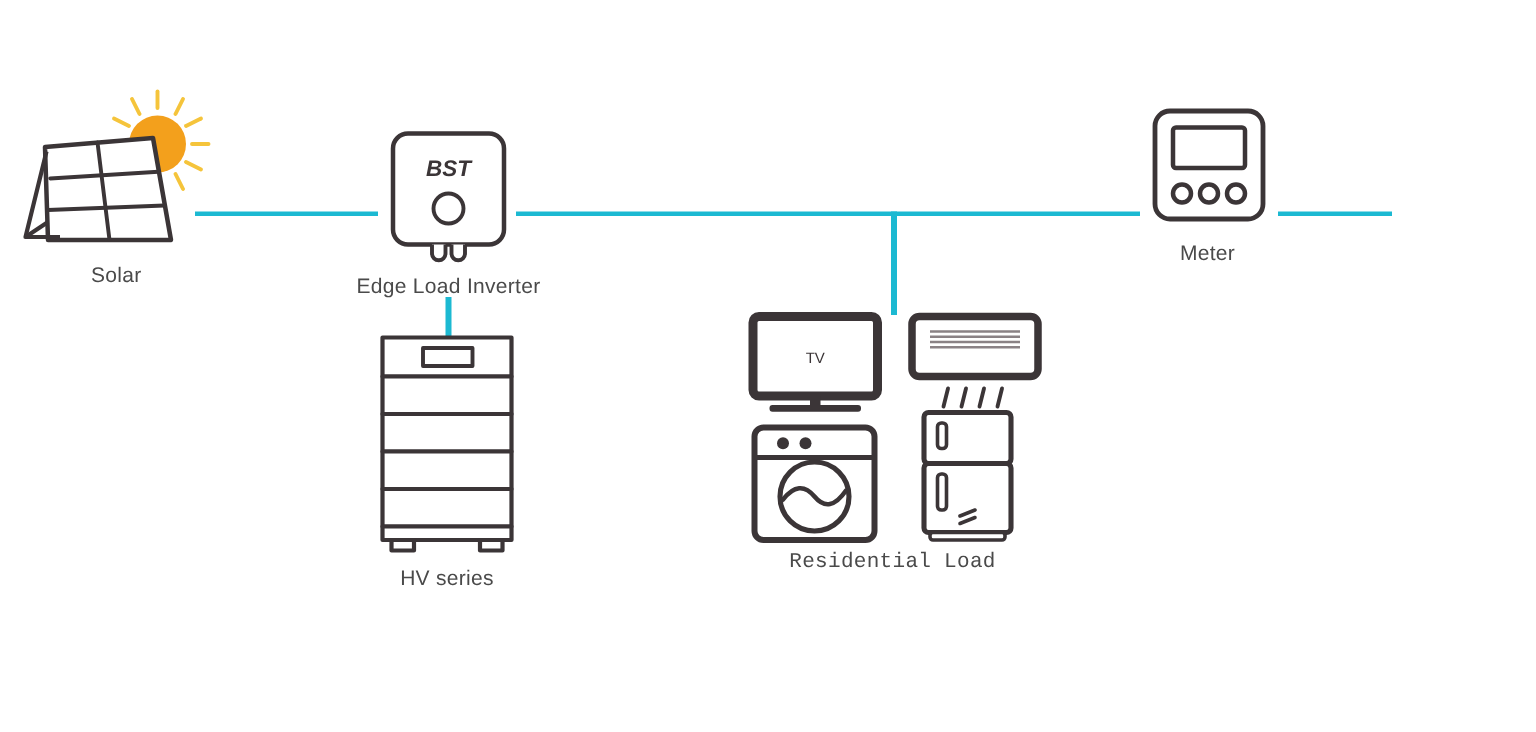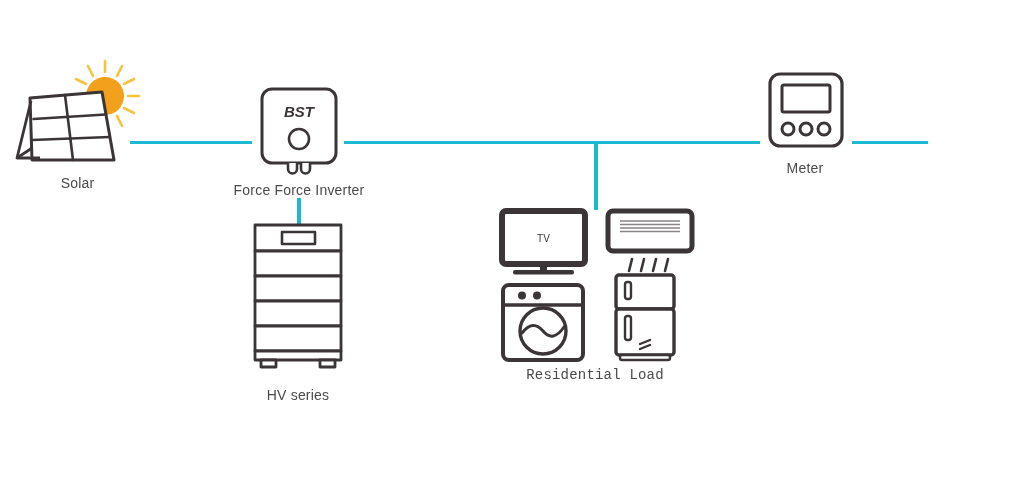--- a/index.html
+++ b/index.html
@@ -91,41 +91,41 @@
   <div class="node" style="left:199px; top:84px; width:200px; height:130px;">
     <svg width="200" height="100" viewBox="0 0 200 100">
       <rect x="63" y="5" width="74" height="74" rx="10" ry="10" fill="#ffffff" stroke="#3b3537" stroke-width="3"></rect>
       <text x="100" y="33" text-anchor="middle" font-family="Liberation Sans, sans-serif" font-size="15" font-weight="bold" font-style="italic" fill="#3b3537">BST</text>
       <circle cx="100" cy="55" r="10" fill="#ffffff" stroke="#3b3537" stroke-width="2.6"></circle>
       <g fill="#ffffff" stroke="#3b3537" stroke-width="2.6">
         <path d="M89 79 v6 a4.5 4.5 0 0 0 9 0 v-6"></path>
         <path d="M102 79 v6 a4.5 4.5 0 0 0 9 0 v-6"></path>
       </g>
     </svg>
-    <div class="node-label" style="top:98px;">Force Force Inverter</div>
+    <div class="node-label" style="top:98px;">Edge Load Inverter</div>
   </div>
 
   <div class="node" style="left:228px; top:222px; width:140px; height:185px;">
     <svg width="140" height="150" viewBox="0 0 140 150">
       <g fill="#ffffff" stroke="#3b3537" stroke-width="2.8" stroke-linejoin="round">
 
         <rect x="27" y="3" width="86" height="26"></rect>
         <rect x="54" y="10" width="33" height="12" stroke-width="2.6"></rect>
 
         <rect x="27" y="29" width="86" height="25"></rect>
         <rect x="27" y="54" width="86" height="25"></rect>
         <rect x="27" y="79" width="86" height="25"></rect>
         <rect x="27" y="104" width="86" height="25"></rect>
 
         <rect x="27" y="129" width="86" height="9"></rect>
         <rect x="33" y="138" width="15" height="7"></rect>
         <rect x="92" y="138" width="15" height="7"></rect>
       </g>
     </svg>
-    <div class="node-label" style="top:165px;">HV series</div>
+    <div class="node-label" style="top:155px;">HV series</div>
   </div>
 
   <div class="node" style="left:480px; top:203px; width:230px; height:195px;">
     <svg width="230" height="160" viewBox="0 0 230 160">
 
       <g>
         <rect x="22" y="8" width="83" height="53" rx="4" ry="4" fill="#ffffff" stroke="#3b3537" stroke-width="6"></rect>
         <text x="63.5" y="39" text-anchor="middle" font-family="Liberation Sans, sans-serif" font-size="10" fill="#3b3537">TV</text>
         <rect x="60" y="61" width="7" height="7" fill="#3b3537"></rect>
         <rect x="33" y="67" width="61" height="4.5" rx="2" fill="#3b3537"></rect>

